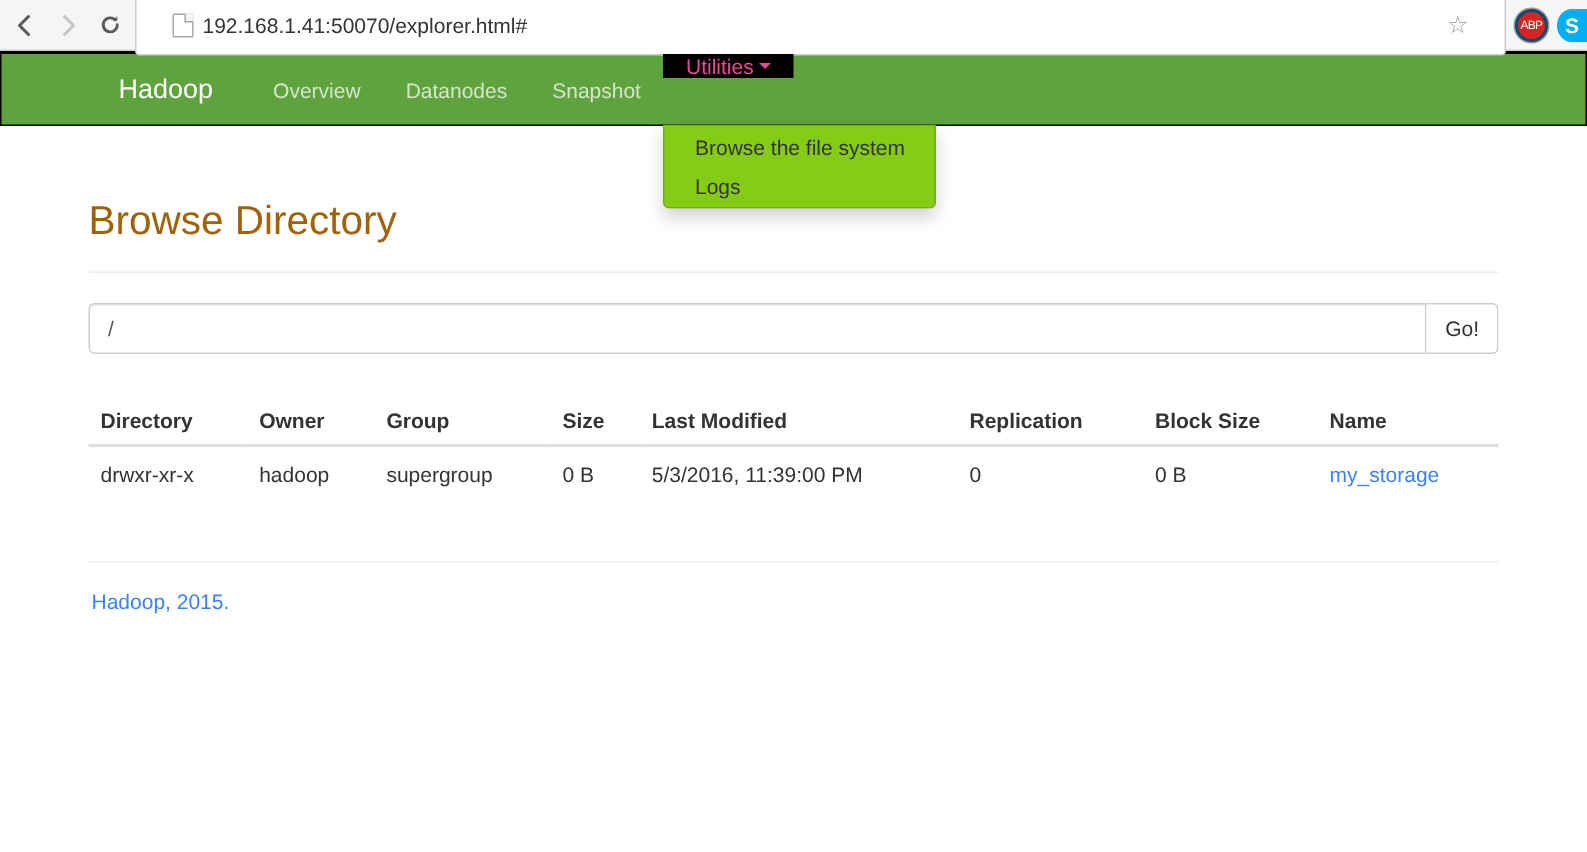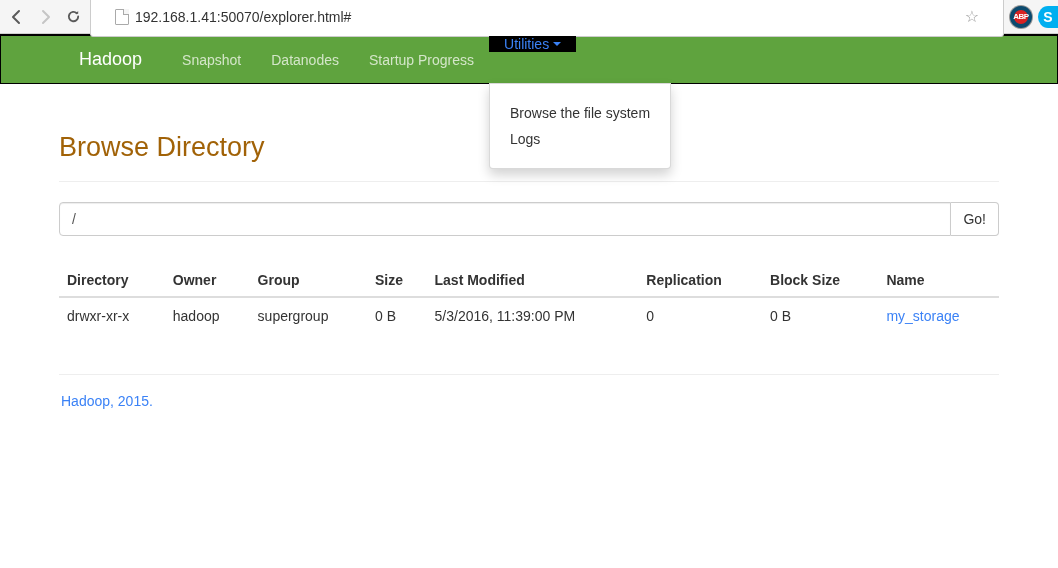--- a/index.html
+++ b/index.html
@@ -64,25 +64,25 @@
     color: #333;
     font-family: Arial, sans-serif;
     white-space: nowrap;
     overflow: hidden;
   }
   .star-icon { color: #999; font-size: 16px; }
   .ext-abp {
     width: 22px; height: 22px;
     background: #d82323;
     border-radius: 50%;
-    border: 4px solid #0c4a6e;
+    border: 2px solid #0c4a6e;
     box-shadow: 0 0 0 1px #999;
     color: #fff;
     font-size: 8px;
-    font-weight: bold;
+    font-weight: normal;
     display: flex; align-items: center; justify-content: center;
     letter-spacing: -0.5px;
   }
   .ext-skype {
     width: 20px; height: 22px;
     background: #00aff0;
     border-radius: 50% 0 0 50%;
     color: #fff;
     font-size: 14px;
     font-weight: bold;
@@ -112,44 +112,44 @@
   .nav-item {
     color: #d4e6c9;
     font-size: 14px;
     display: flex;
     align-items: center;
     padding: 0 15px;
     cursor: pointer;
   }
   .nav-item.open {
     background: #000;
-    color: #3b82f6;
+    color: #ec4899;
   }
   .caret {
     display: inline-block;
     width: 0; height: 0;
     margin-left: 4px;
     vertical-align: middle;
     border-top: 4px solid;
     border-right: 4px solid transparent;
     border-left: 4px solid transparent;
   }
 
   
   .dropdown-wrap { position: relative; }
   .dropdown-menu {
     position: absolute;
     top: 100%;
     left: 0;
     min-width: 180px;
-    background: #ffffff;
+    background: #84cc16;
     border: 1px solid rgba(0,0,0,.15);
     border-radius: 0 0 4px 4px;
     box-shadow: 0 6px 12px rgba(0,0,0,.175);
-    padding: 16px 0;
+    padding: 1px 0;
     z-index: 1000;
   }
   .dropdown-item {
     padding: 5px 20px;
     color: #333;
     font-size: 14px;
     white-space: nowrap;
     cursor: pointer;
   }
 
@@ -245,23 +245,23 @@
     <span class="page-icon"></span>
     <span class="omnibox-text">192.168.1.41:50070/explorer.html#</span>
     <span class="star-icon">☆</span>
   </div>
   <div class="ext-abp">ABP</div>
   <div class="ext-skype">S</div>
 </div>
 
 <div class="navbar">
   <div class="brand">Hadoop</div>
+  <div class="nav-item">Overview</div>
+  <div class="nav-item">Datanodes</div>
   <div class="nav-item">Snapshot</div>
-  <div class="nav-item">Datanodes</div>
-  <div class="nav-item">Startup Progress</div>
   <div class="dropdown-wrap">
     <div class="nav-item open">
       <span>Utilities</span>
       <span class="caret"></span>
     </div>
     <div class="dropdown-menu">
       <div class="dropdown-item">Browse the file system</div>
       <div class="dropdown-item">Logs</div>
     </div>
   </div>

